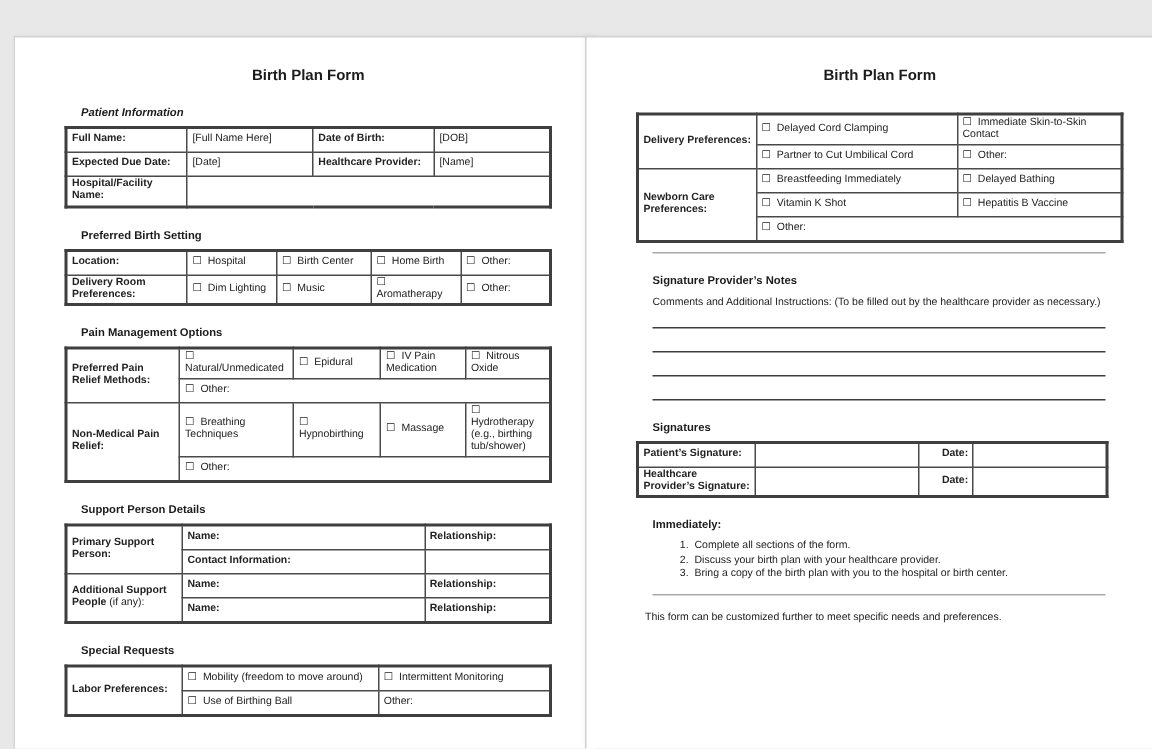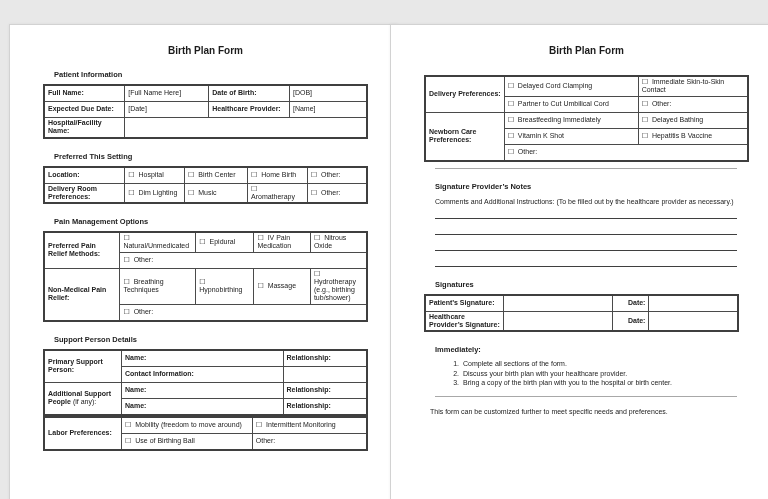--- a/index.html
+++ b/index.html
@@ -24,21 +24,21 @@
   #page-2 { left:390px; }
 
   .doc-title {
     font-size:10px; font-weight:bold; text-align:center;
     margin:0 0 8px 0; line-height:1.2; color:#1c1c1c;
   }
   .sec {
     font-size:7.5px; font-weight:bold;
     margin:13px 0 5px 11px; line-height:1.2; color:#1c1c1c;
   }
-  .sec.first { margin-top:13px; }
+  .sec.first { margin-top:13px;font-style:italic; }
 
   table {
     width:100%; border-collapse:collapse; table-layout:fixed;
     border:2px solid #3f3f3f;
   }
   td {
     border:1px solid #4a4a4a;
     padding:1px 3px;
     font-size:7px; line-height:1.18;
     height:13px;
@@ -101,21 +101,21 @@
       <td class="lbl">Healthcare Provider:</td>
       <td>[Name]</td>
     </tr>
     <tr>
       <td class="lbl">Hospital/Facility Name:</td>
       <td colspan="3"></td>
     </tr>
   </tbody>
     </table>
 
-  <div class="sec">Preferred This Setting</div>
+  <div class="sec">Preferred Birth Setting</div>
   <table>
     <colgroup>
         <col style="width:25%">
         <col style="width:18.5%">
         <col style="width:19.5%">
         <col style="width:18.5%">
         <col style="width:18.5%">
       </colgroup>
     <tbody>
         <tr>
@@ -209,20 +209,21 @@
       <td class="lbl">Name:</td>
       <td class="lbl">Relationship:</td>
     </tr>
     <tr>
       <td class="lbl">Name:</td>
       <td class="lbl">Relationship:</td>
     </tr>
   </tbody>
     </table>
 
+  <div class="sec">Special Requests</div>
   <table>
     <colgroup>
         <col style="width:24%">
         <col style="width:40.5%">
         <col style="width:35.5%">
       </colgroup>
     <tbody>
         <tr>
       <td class="lbl" rowspan="2">Labor Preferences:</td>
       <td><span class="cb">☐</span>

